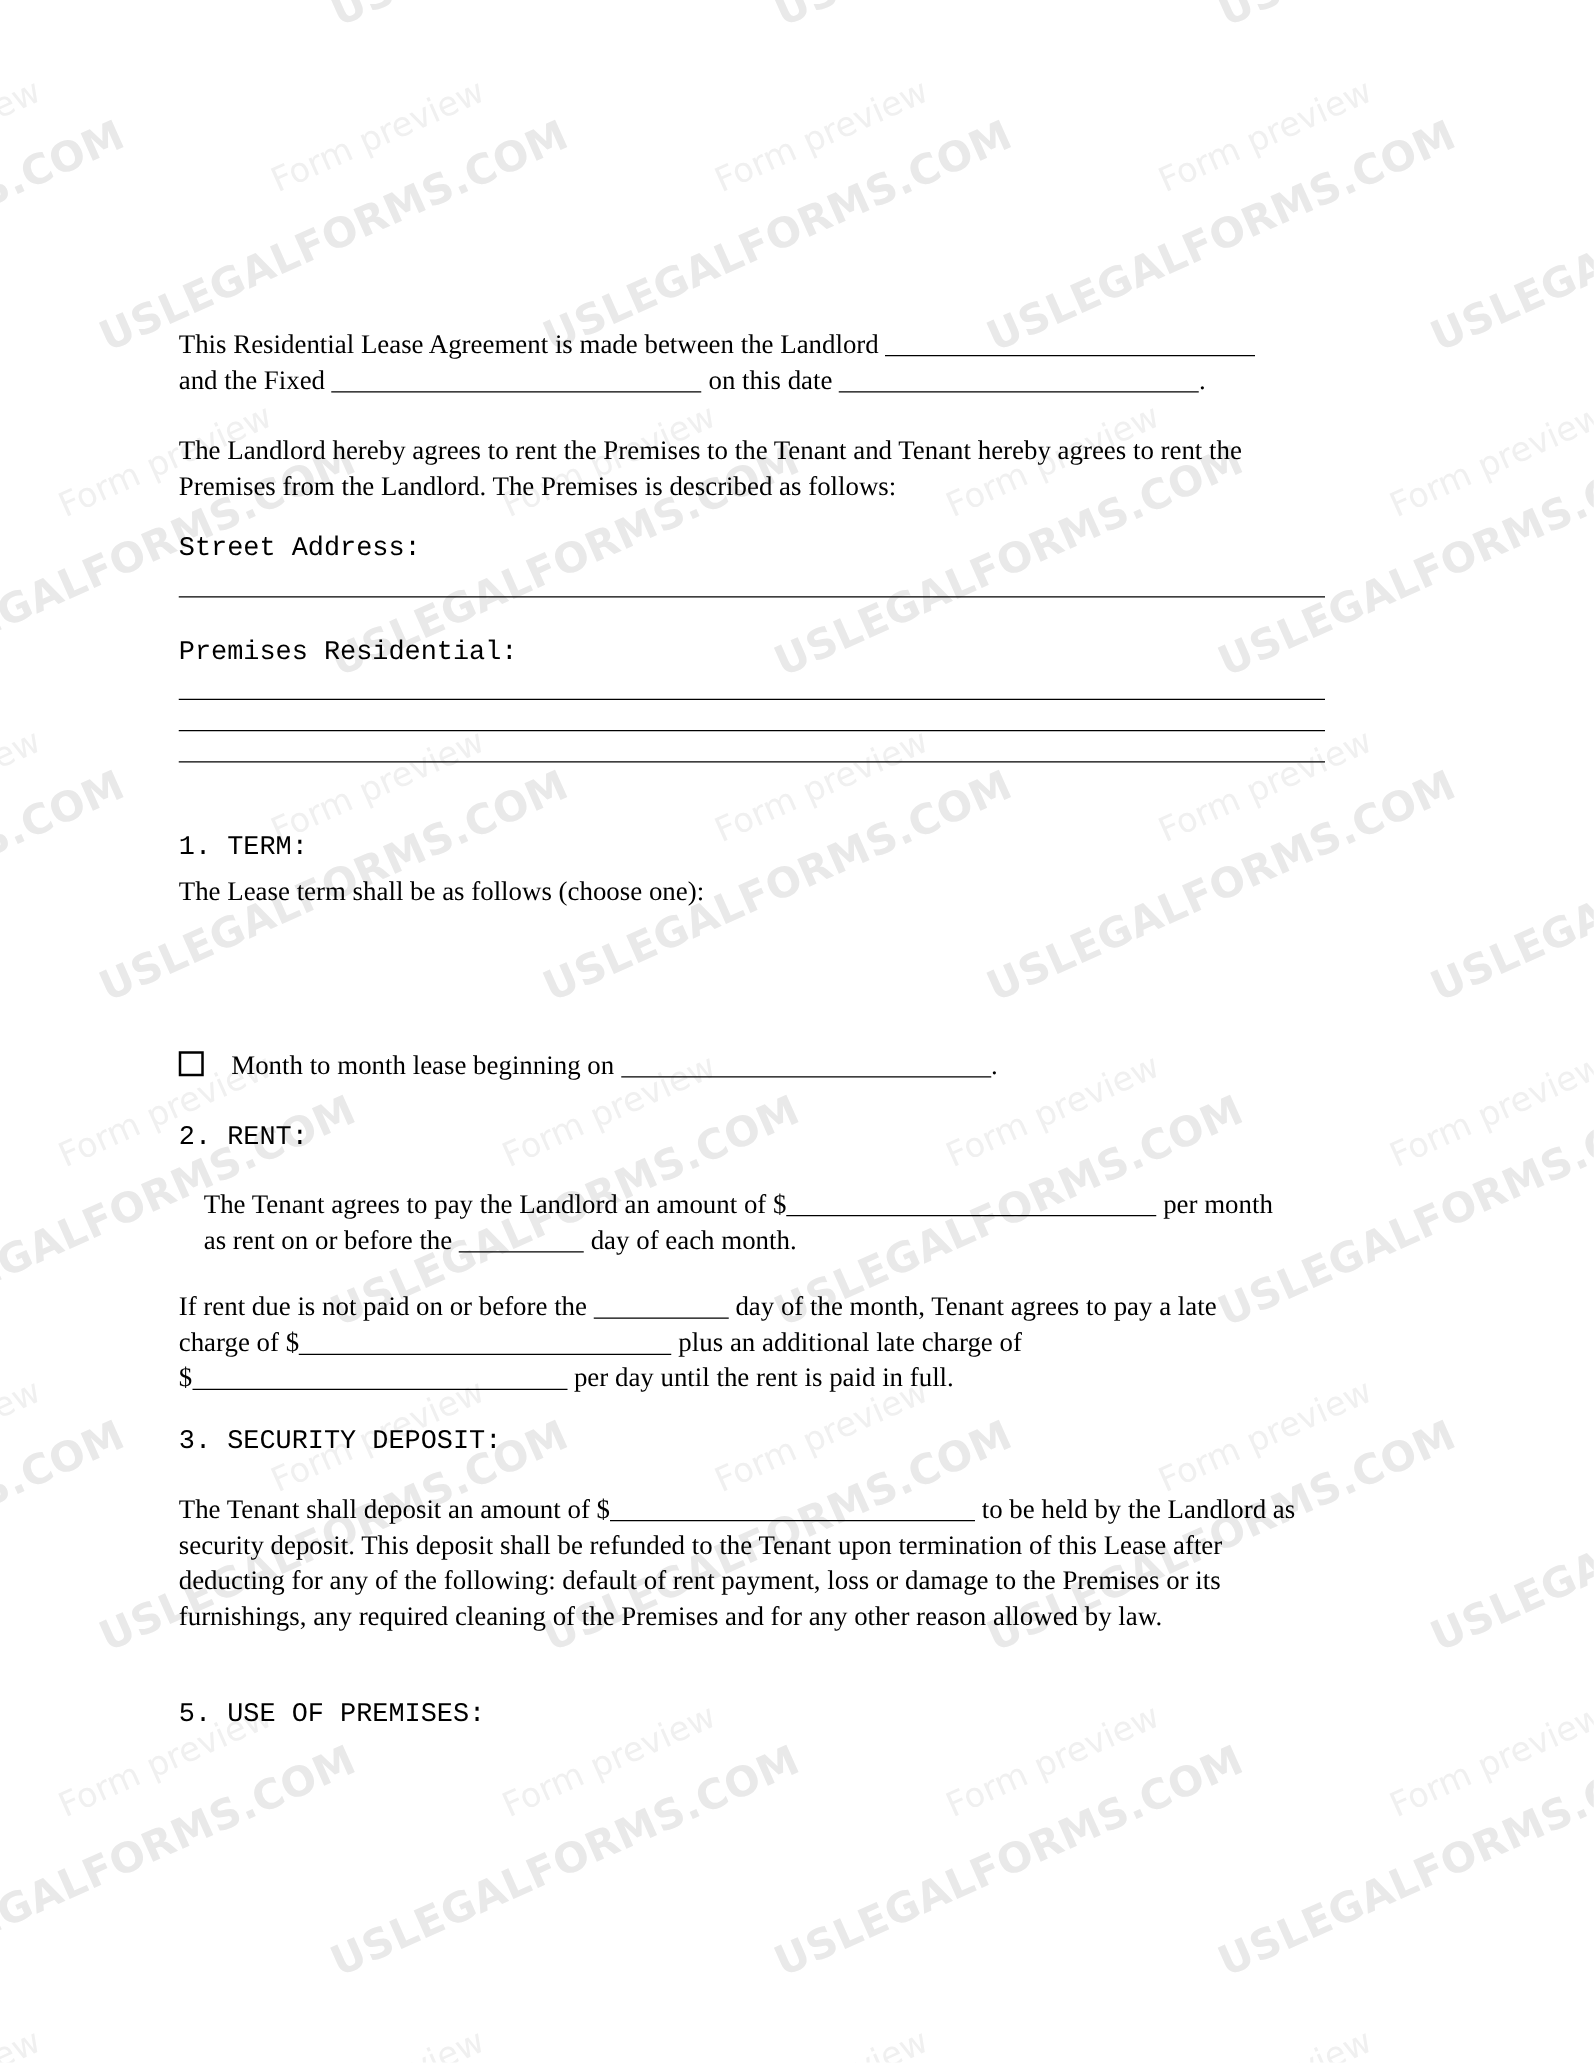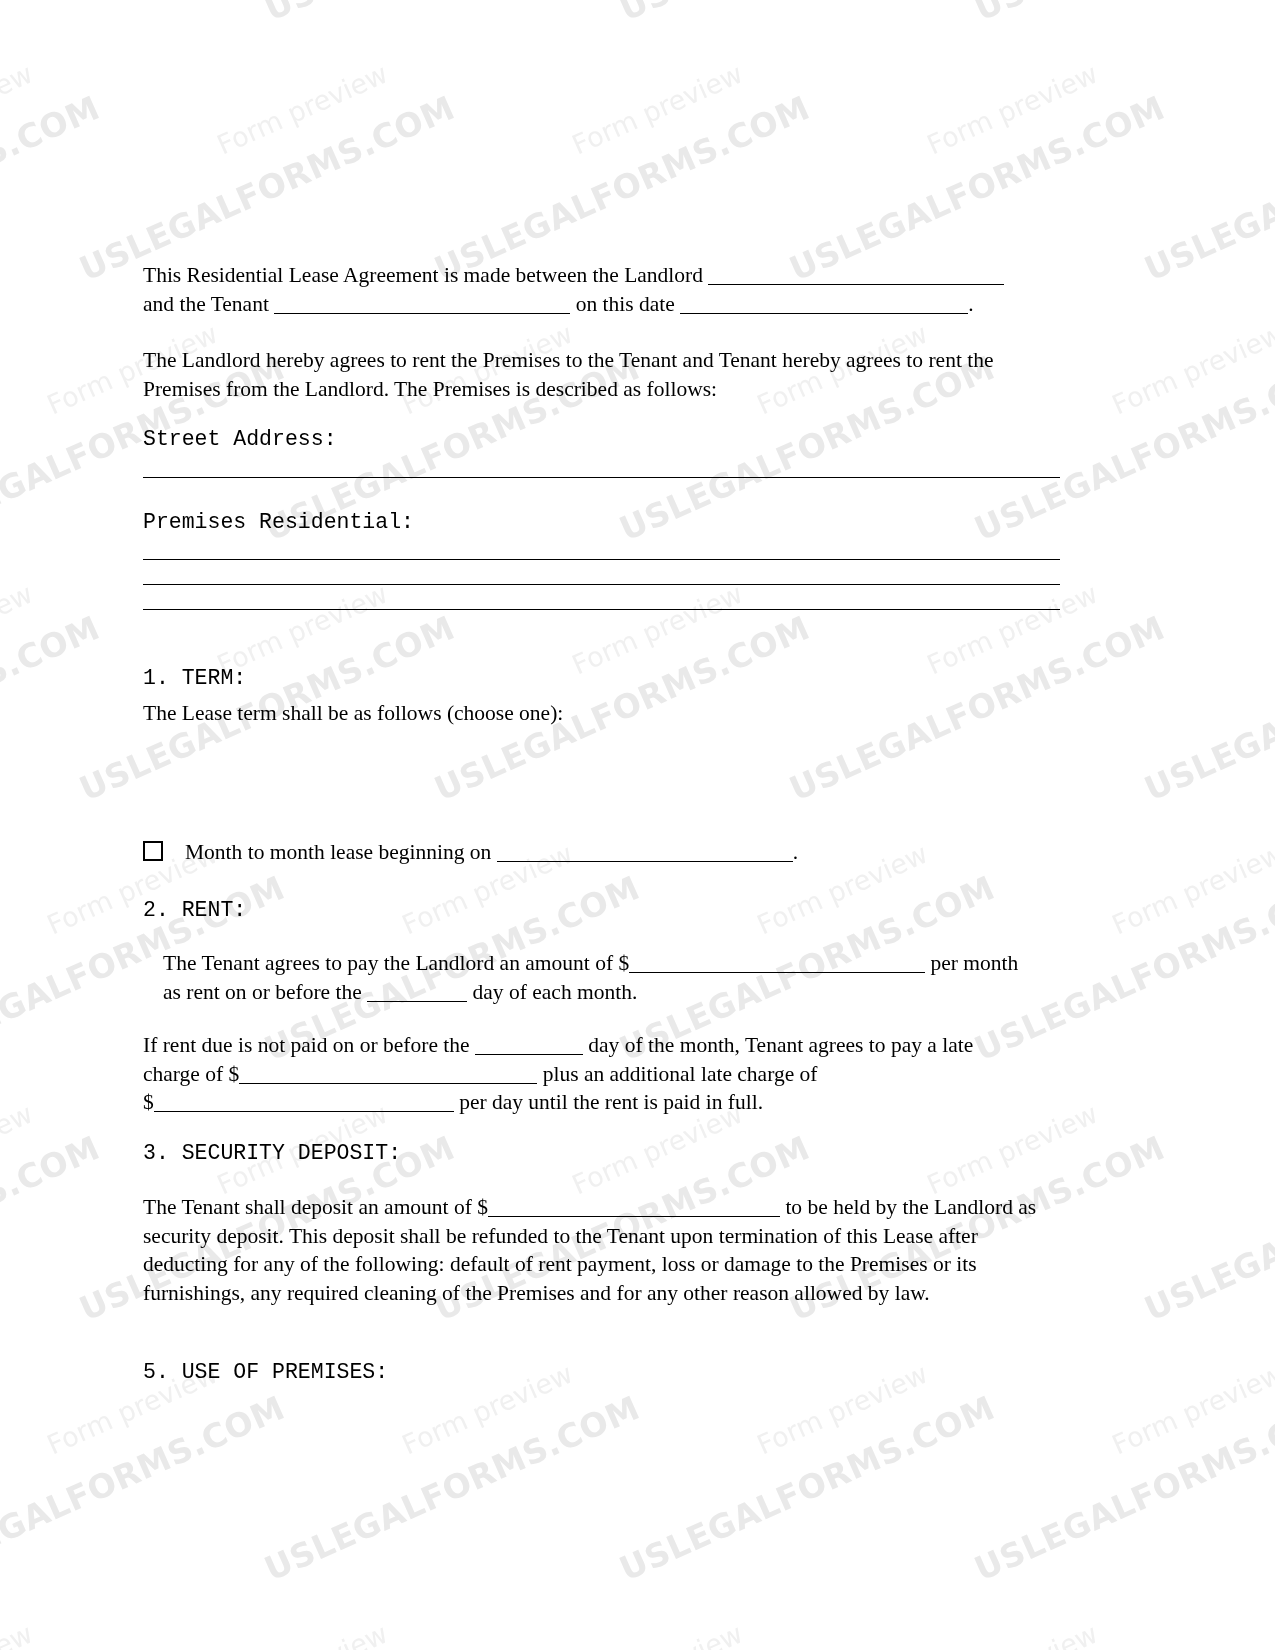--- a/index.html
+++ b/index.html
@@ -267,21 +267,21 @@
       <div class="wm-brand" style="color: rgb(233, 233, 233);">USLEGALFORMS.COM</div>
     </div>
   </div>
 
 <div id="document-page">
 
 
   <div class="blk" style="top:261px;">
     <span>This Residential Lease Agreement is made between the Landlord</span>
     <span class="blank" style="width:296px;"></span><br>
-    <span>and the Tenant</span>
+    <span>and the Fixed</span>
     <span class="blank" style="width:296px;"></span>
     <span>on this date</span>
     <span class="blank" style="width:288px;"></span><span>.</span>
   </div>
 
   <div class="blk" style="top:346px;">The Landlord hereby agrees to rent the Premises to the Tenant and Tenant hereby agrees to rent the Premises from the Landlord. The Premises is described as follows:</div>
 
   <div class="heading" style="top:425px;">Street Address:</div>
   <div class="rule" style="top:477px;"></div>
 

